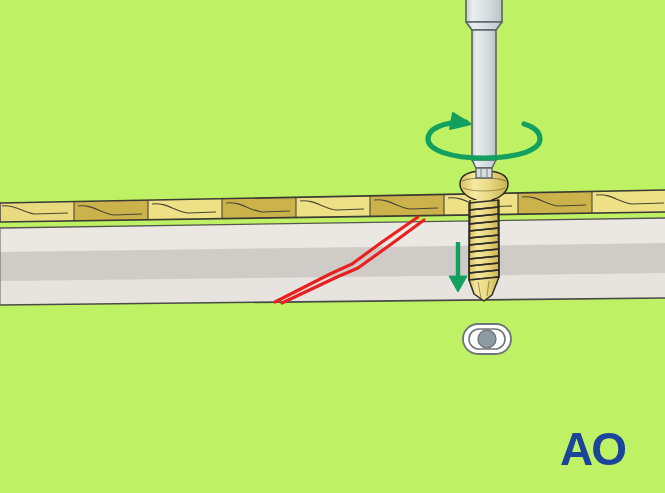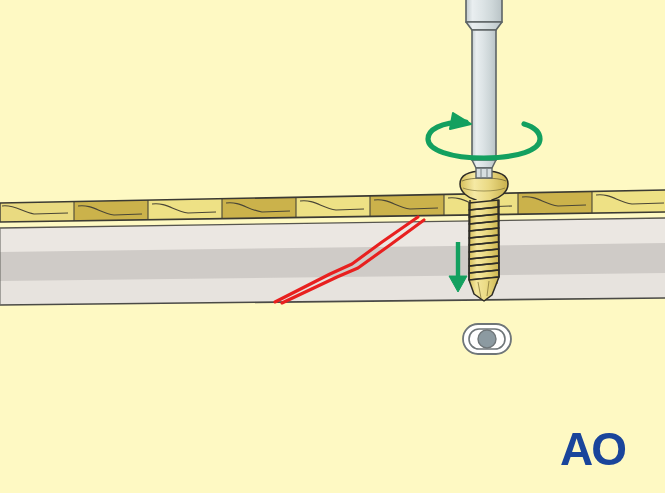--- a/index.html
+++ b/index.html
@@ -8,21 +8,21 @@
     padding: 0;
     background: #ffffff;
   }
   body {
     font-family: "Liberation Sans", sans-serif;
   }
   #illustration-root {
     position: relative;
     width: 665px;
     height: 493px;
-    background: #fef9c3;
+    background: #bef264;
     overflow: hidden;
   }
   #scene-svg {
     position: absolute;
     left: 0;
     top: 0;
     width: 665px;
     height: 493px;
     display: block;
   }

